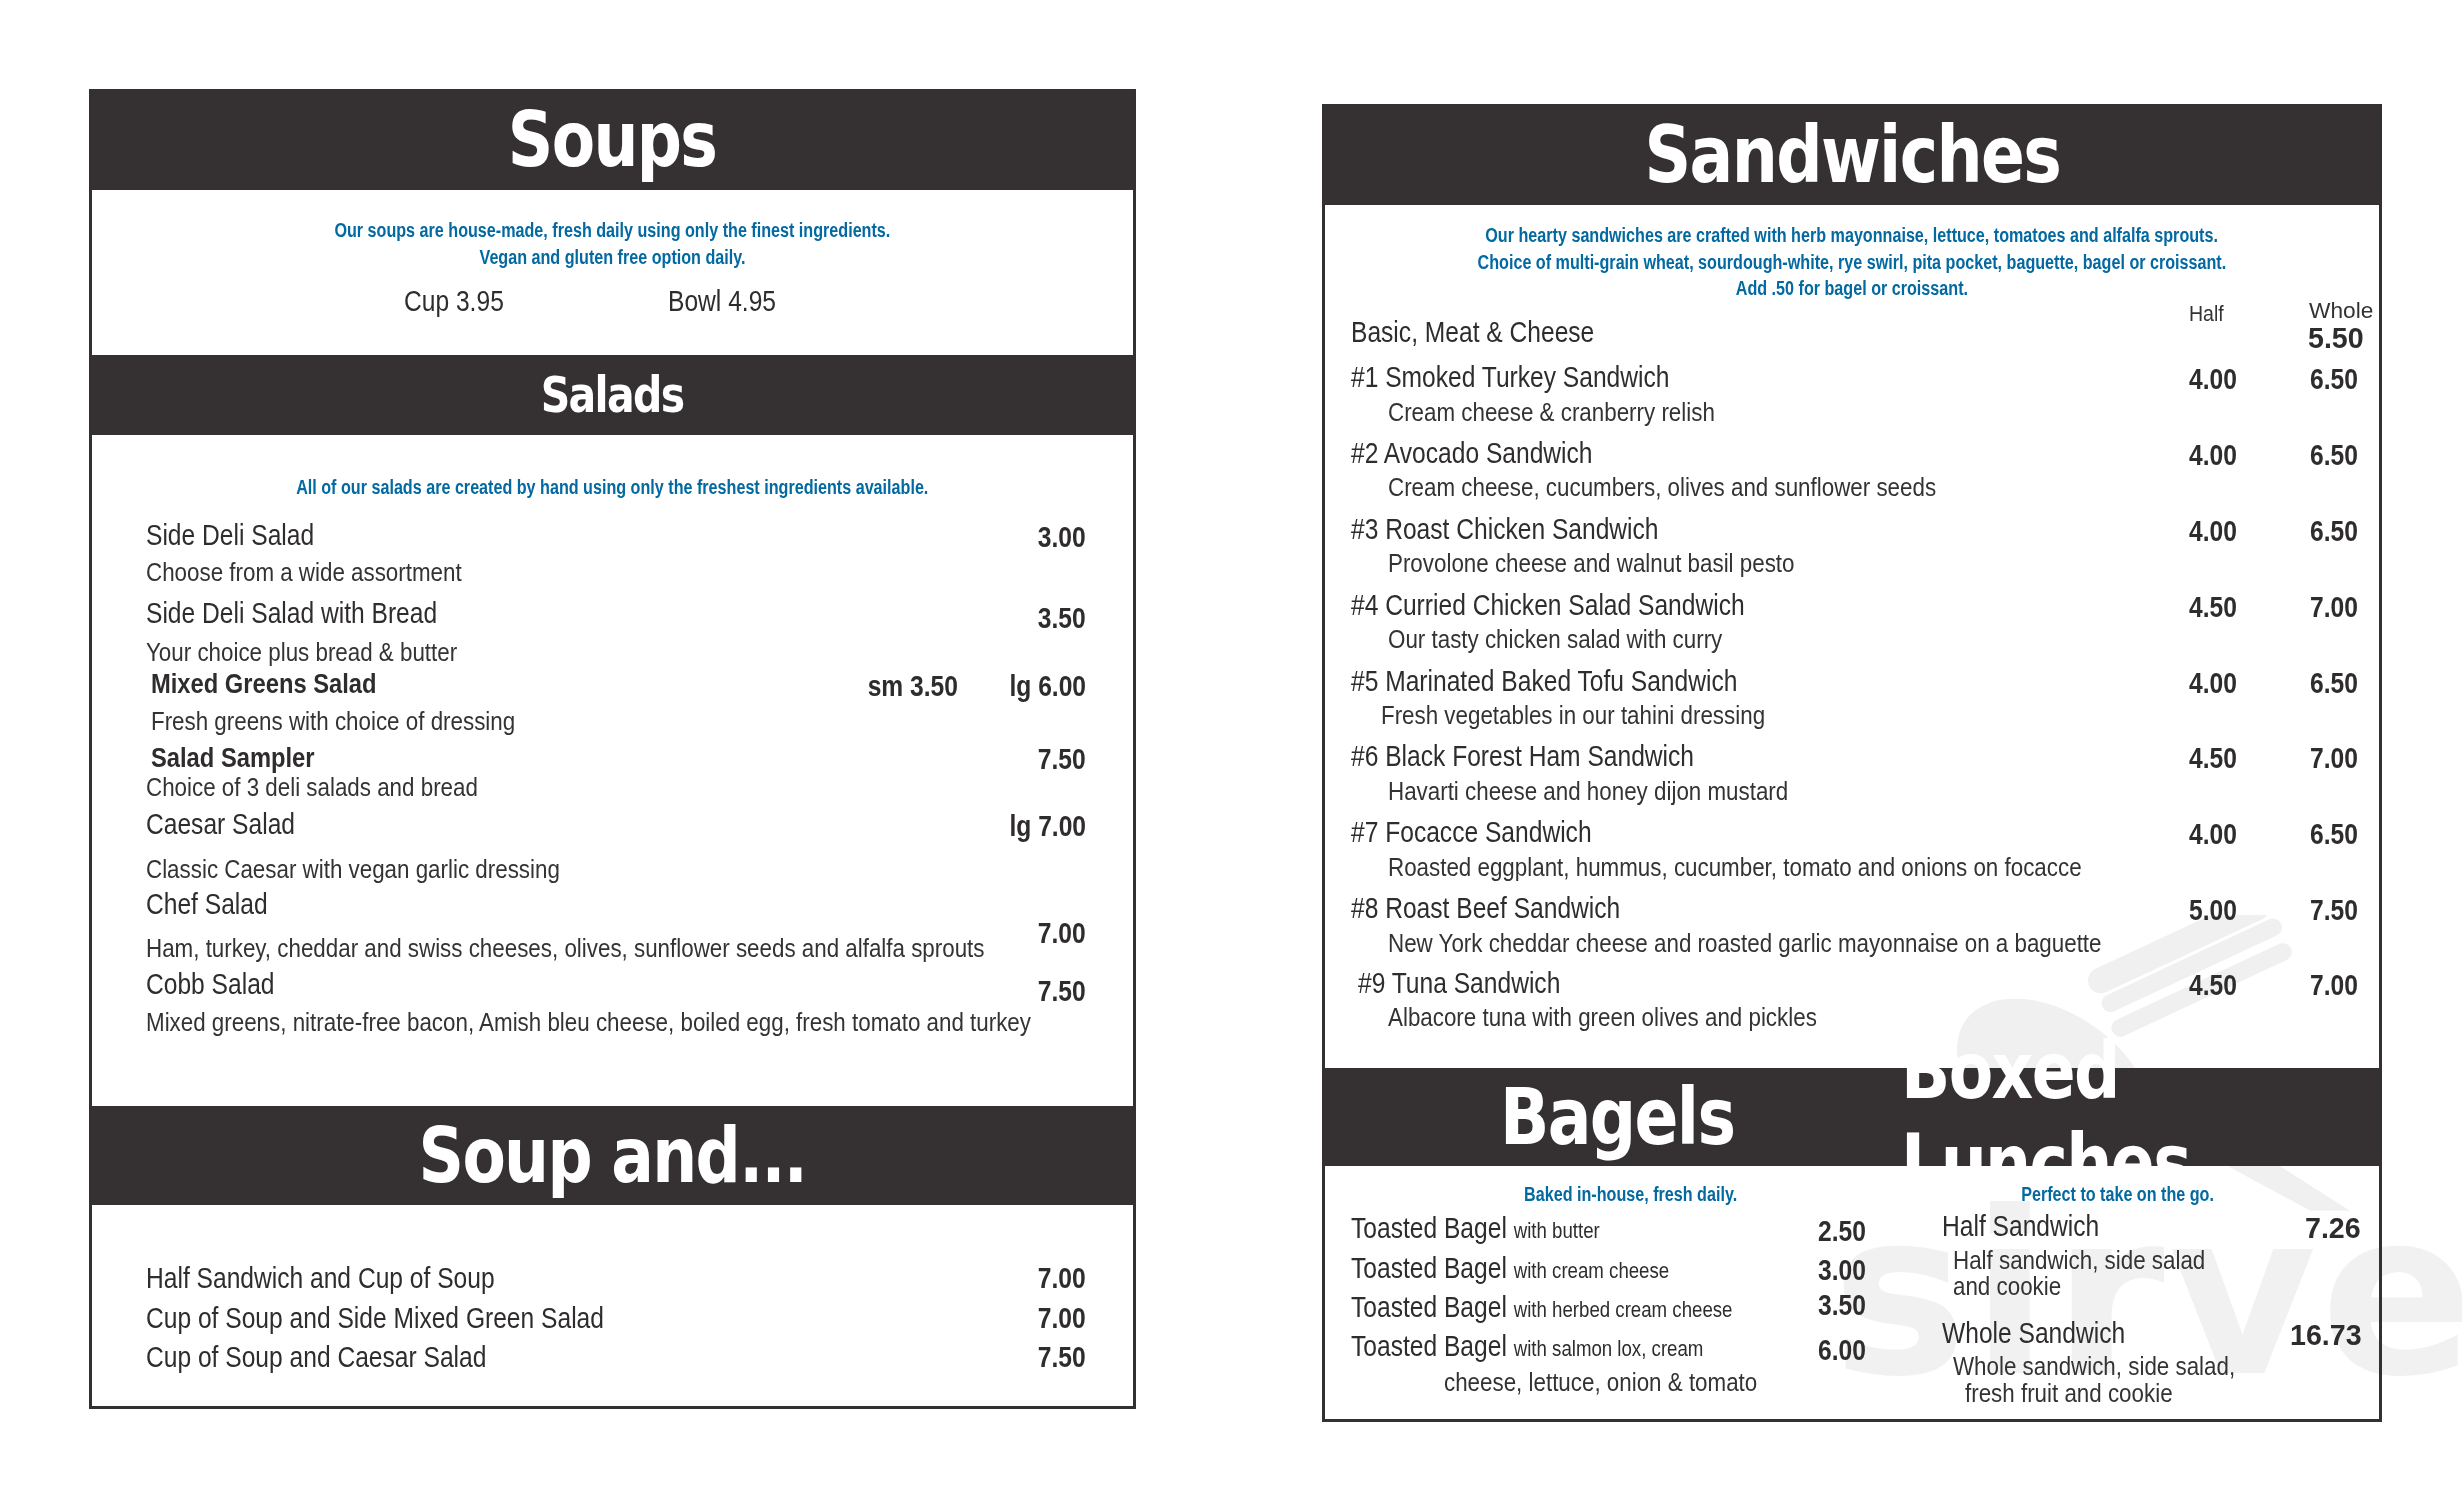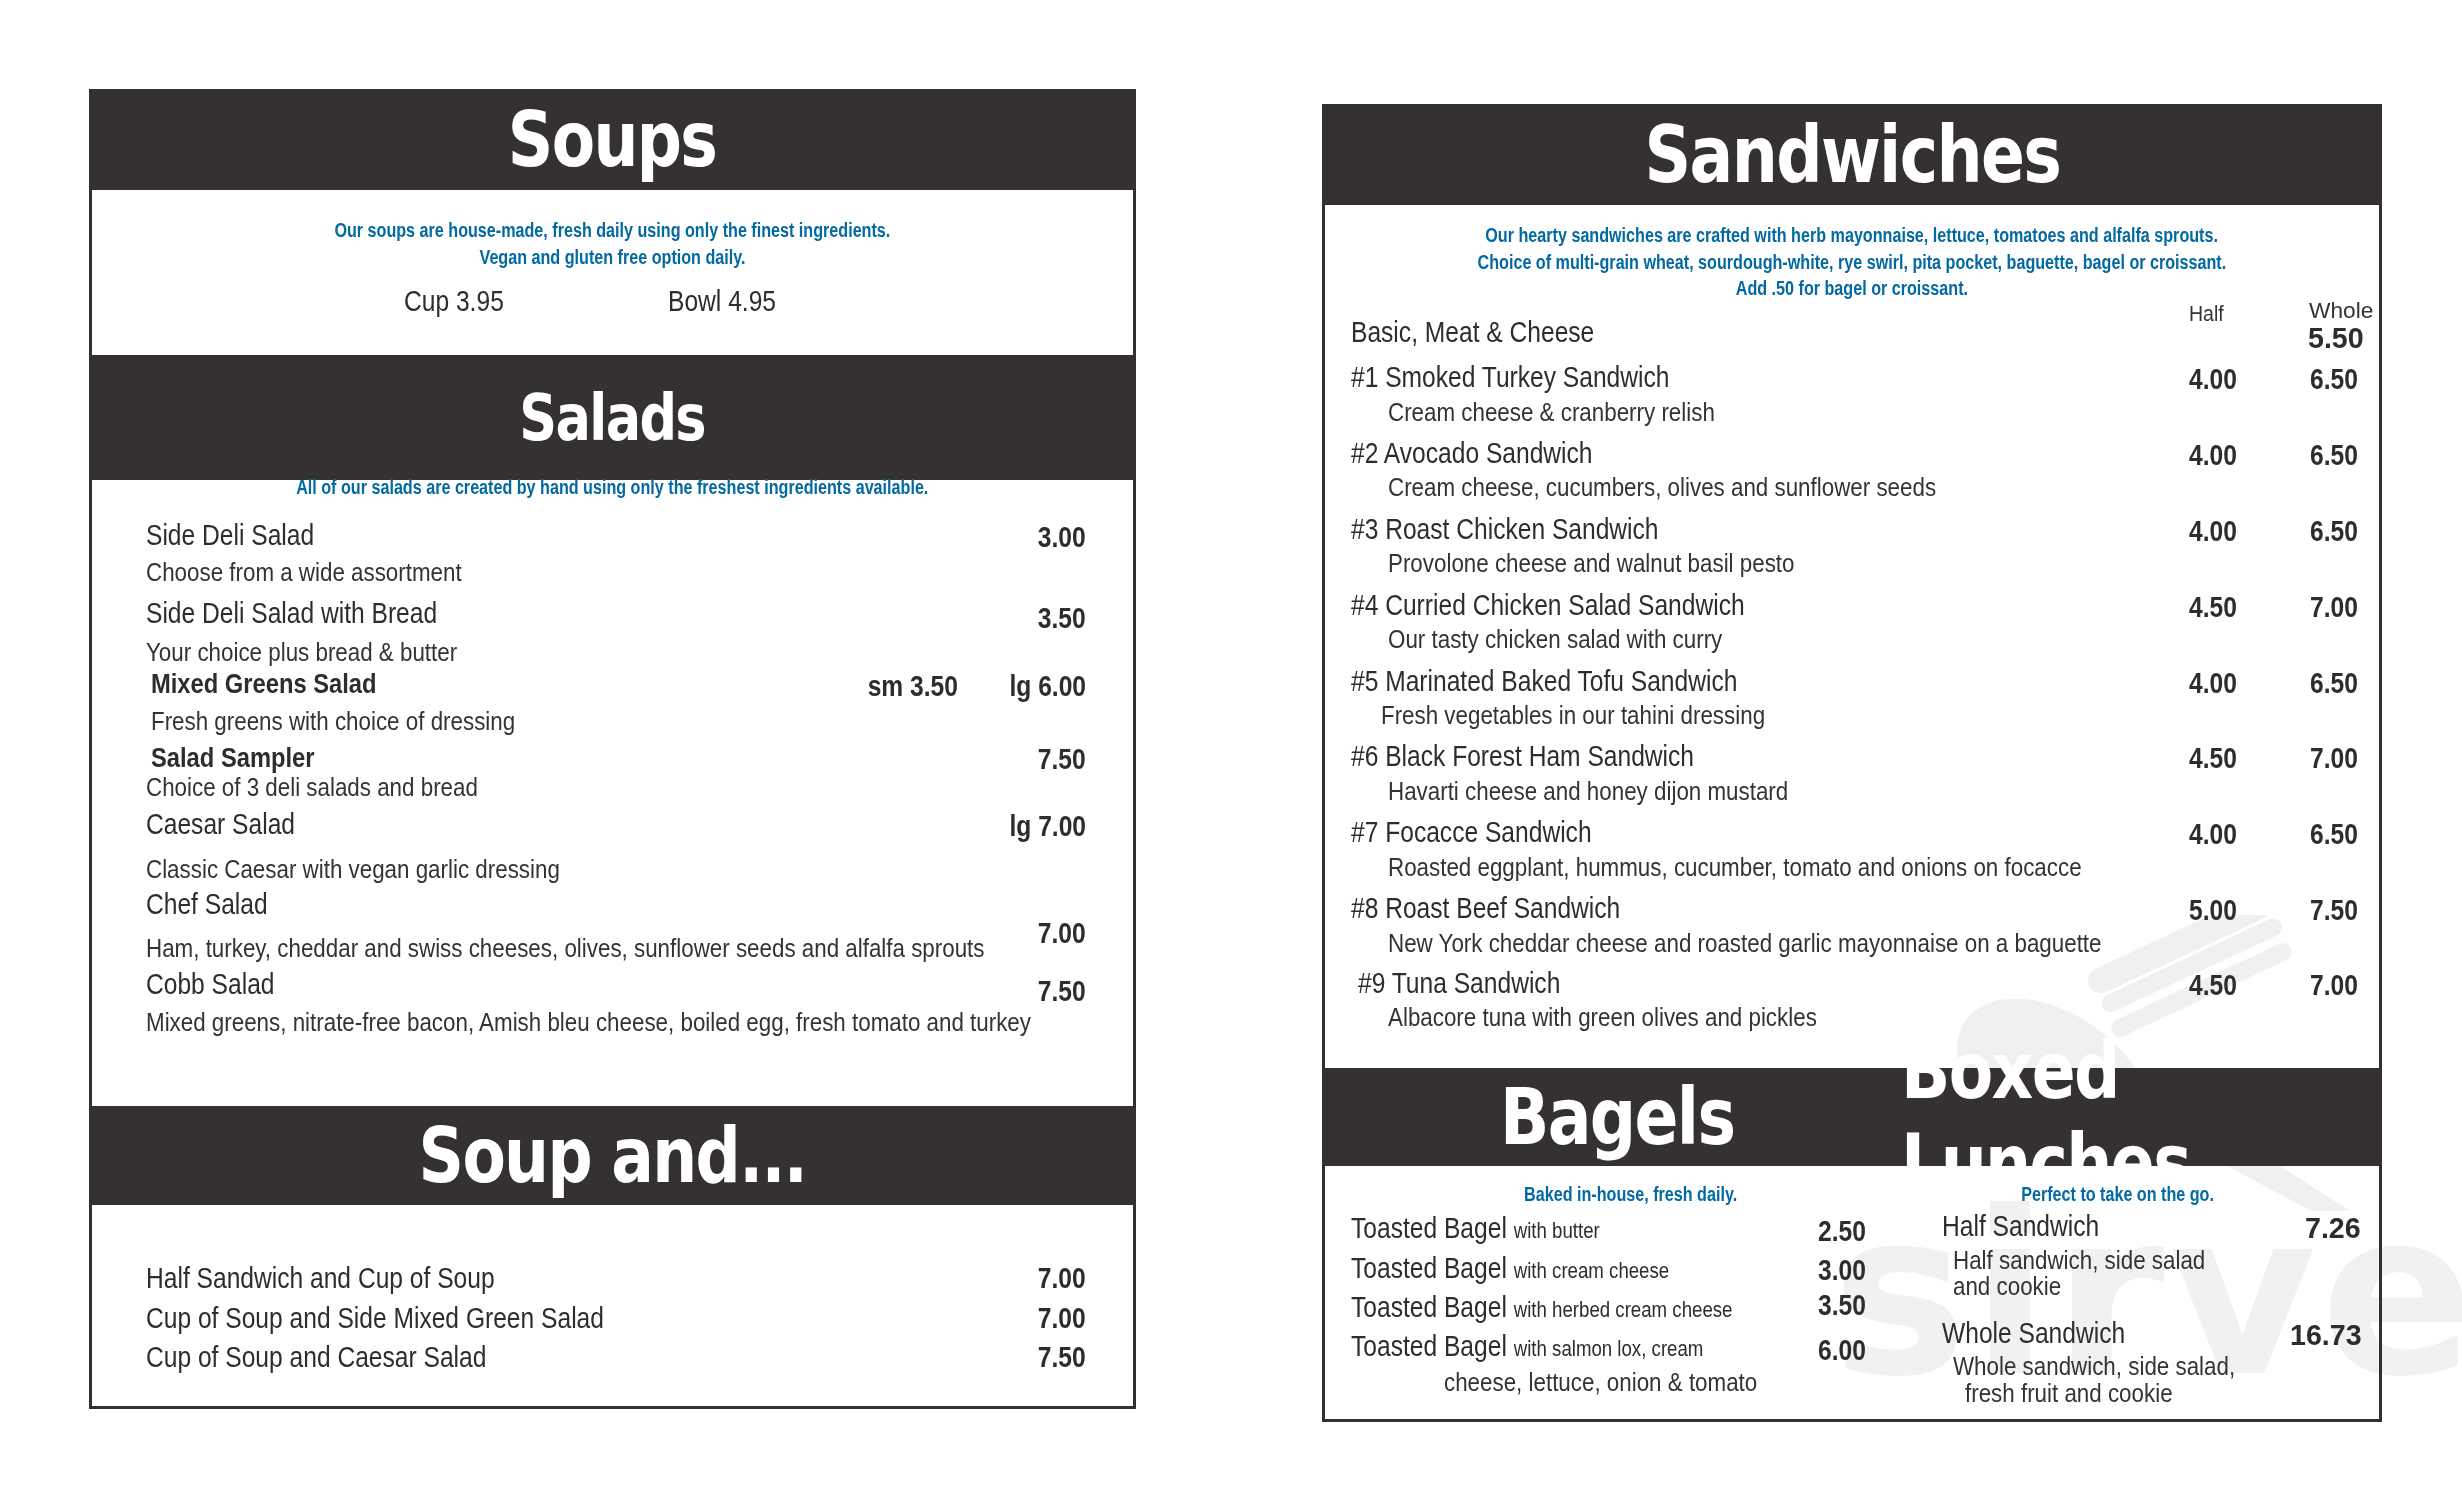--- a/index.html
+++ b/index.html
@@ -36,21 +36,21 @@
   <div class="band" style="top:-3px; height:101px; font-size:77px;">
     <span>Soups</span>
   </div>
   <div class="note" style="top:125px;">
     <span>Our soups are house-made, fresh daily using only the finest ingredients.</span><br>
     <span>Vegan and gluten free option daily.</span>
   </div>
   <div class="abs name" style="left:312px; top:193px;"><span class="narrow">Cup 3.95</span></div>
   <div class="abs name" style="left:576px; top:193px;"><span class="narrow">Bowl 4.95</span></div>
 
-  <div class="band" style="top:263px; height:125px; font-size:64px;">
+  <div class="band" style="top:263px; height:80px; font-size:50px;">
     <span>Salads</span>
   </div>
   <div class="note" style="top:382px;">
     <span>All of our salads are created by hand using only the freshest ingredients available.</span>
   </div>
 
   <div class="abs name" style="left:54px; top:427px;"><span class="narrow">Side Deli Salad</span></div>
   <div class="abs desc" style="left:54px; top:465px;"><span class="narrow">Choose from a wide assortment</span></div>
   <div class="abs price" style="right:47px; top:429px;"><span class="narrowr">3.00</span></div>
 

